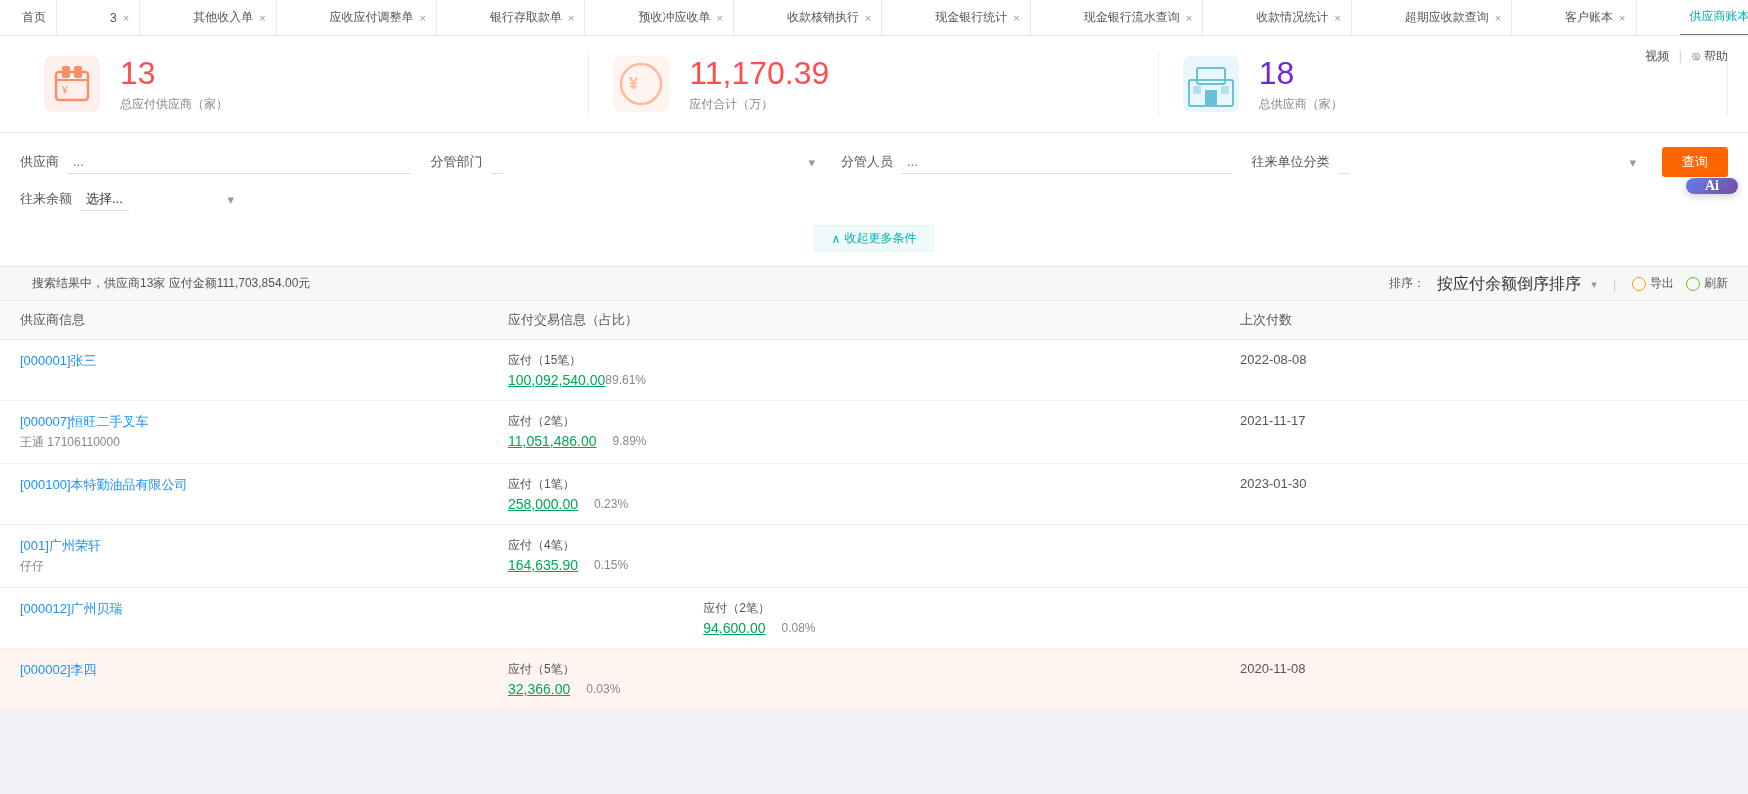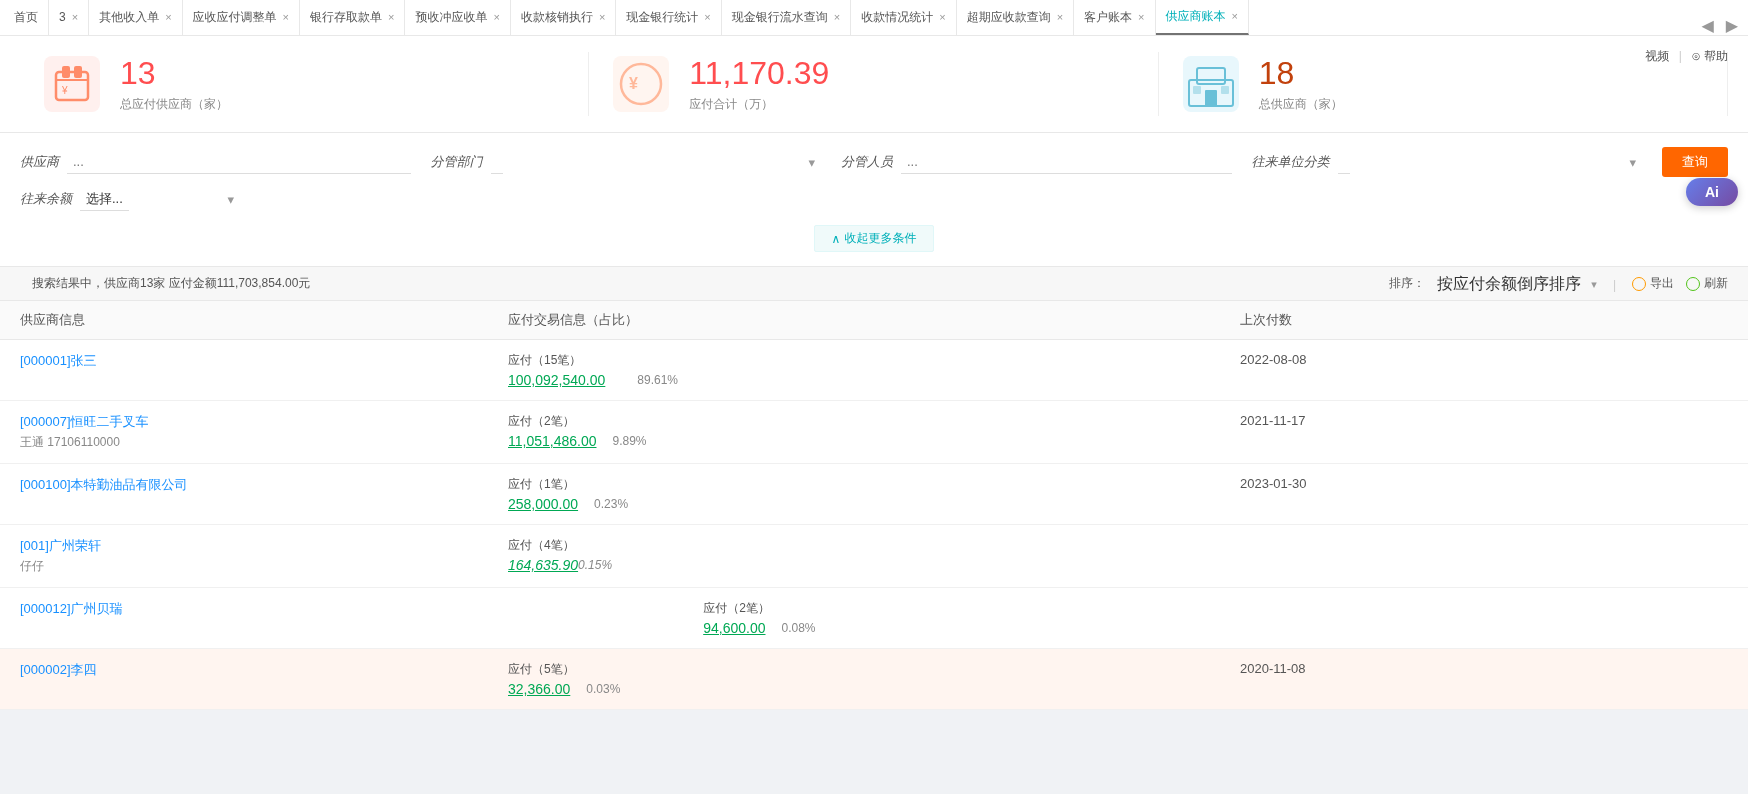--- a/index.html
+++ b/index.html
@@ -1,21 +1,21 @@
 <!DOCTYPE html>
 <html><head>
   <meta charset="utf-8">
   <style>
     * { margin: 0; padding: 0; box-sizing: border-box; }
     body { font-family: 'Microsoft YaHei', Arial, sans-serif; font-size: 13px; background: #f0f2f5; color: #333; width: 1748px; }
 
     
     .top-nav {
-      display: flex; align-items: flex-end; background: #fff; border-bottom: 1px solid #e8e8e8;
-      height: 36px; padding: 0 4px; overflow: hidden;
+      display: flex; align-items: center; background: #fff; border-bottom: 1px solid #e8e8e8;
+      height: 36px; padding: 0 12px; overflow: hidden; gap: 43px;
     }
     .nav-tab {
       display: flex; align-items: center; height: 36px; padding: 0 10px;
       font-size: 12px; color: #555; cursor: pointer; white-space: nowrap;
       border-right: 1px solid #e8e8e8; flex-shrink: 0;
     }
     .nav-tab.active { color: #00b0b9; border-bottom: 2px solid #737373; }
     .nav-tab .close-x { margin-left: 6px; color: #999; font-size: 11px; }
     .nav-arrows { display: flex; align-items: center; margin-left: auto; }
     .nav-arrows span { cursor: pointer; padding: 0 6px; font-size: 16px; color: #999; }
@@ -38,21 +38,21 @@
       font-size: 12px; color: #555;
     }
     .header-actions span { cursor: pointer; color: #555; }
 
     
     .filter-area {
       background: #fff; padding: 14px 20px 10px; border-bottom: 1px solid #e8e8e8;
     }
     .filter-row { display: flex; align-items: center; margin-bottom: 10px; gap: 20px; }
     .filter-item { display: flex; align-items: center; gap: 8px; flex: 1; }
-    .filter-item label { font-size: 13px; color: #555; white-space: nowrap; flex-shrink: 0; font-style: italic; }
+    .filter-item label { font-size: 13px; color: #555; white-space: nowrap; flex-shrink: 0; }
     .filter-input {
       flex: 1; border: none; border-bottom: 1px solid #ddd; padding: 4px 6px;
       font-size: 13px; color: #333; outline: none; min-width: 120px;
     }
     .filter-select {
       flex: 1; border: none; border-bottom: 1px solid #ddd; padding: 4px 6px;
       font-size: 13px; color: #333; outline: none; appearance: none; background: transparent; cursor: pointer;
     }
     .filter-select-wrap { position: relative; flex: 1; }
     .filter-select-wrap::after { content: '▾'; position: absolute; right: 6px; top: 50%; transform: translateY(-50%); color: #999; pointer-events: none; }
@@ -107,24 +107,25 @@
     .trans-label { font-size: 12px; color: #555; margin-bottom: 3px; }
     .trans-amount { font-size: 14px; font-weight: 500; color: #00a854; }
     .trans-percent { font-size: 12px; color: #888; }
 
     .lastpay-date { font-size: 13px; color: #555; }
 
     
     .ai-button {
       position: fixed; right: 10px; top: 178px;
       background: linear-gradient(135deg, #667eea, #764ba2);
-      color: white; border-radius: 50%; width: 52px; height: 28px;
+      color: white; border-radius: 50%; width: 52px; height: 16px;
       display: flex; align-items: center; justify-content: center;
       font-size: 14px; font-weight: bold; cursor: pointer; box-shadow: 0 2px 8px rgba(0,0,0,0.2);
       border-radius: 14px;
+      font-family: Liberation Serif, serif;
     }
   </style>
 </head>
 <body>
 
 <div class="top-nav">
   <div class="nav-tab">
     <span>首页</span>
   </div>
   <div class="nav-tab">
@@ -218,21 +219,21 @@
       <svg viewBox="0 0 64 64" fill="none">
         <rect x="4" y="4" width="56" height="56" rx="8" fill="#e8f7fc"></rect>
         <rect x="10" y="28" width="44" height="26" rx="2" stroke="#69c0d8" stroke-width="2" fill="none"></rect>
         <rect x="18" y="16" width="28" height="16" rx="2" stroke="#69c0d8" stroke-width="2" fill="none"></rect>
         <rect x="26" y="38" width="12" height="16" rx="1" fill="#69c0d8"></rect>
         <rect x="14" y="34" width="8" height="8" rx="1" fill="#b3e0ec"></rect>
         <rect x="42" y="34" width="8" height="8" rx="1" fill="#b3e0ec"></rect>
       </svg>
     </div>
     <div class="stat-content">
-      <div class="stat-number" style="color:#c2410c;">18</div>
+      <div class="stat-number" style="color:#6d28d9;">18</div>
       <div class="stat-label">总供应商（家）</div>
     </div>
   </div>
 
   <div class="header-actions">
     <span>视频</span>
     <span style="margin:0 6px;color:#ccc;">|</span>
     <span>⊙ </span><span>帮助</span>
   </div>
 </div>
@@ -306,21 +307,21 @@
     <div class="col-transaction">应付交易信息（占比）</div>
     <div class="col-lastpay">上次付数</div>
   </div>
 
   <div class="table-row">
     <div class="col-supplier">
       <a class="supplier-link" href="#">[000001]张三</a>
     </div>
     <div class="col-transaction">
       <div class="trans-label">应付（15笔）</div>
-      <div style="display:flex;align-items:center;gap:32px;">
+      <div style="display:flex;align-items:center;gap:0;">
         <a href="#" class="trans-amount">100,092,540.00</a>
         <span class="trans-percent">89.61%</span>
       </div>
     </div>
     <div class="col-lastpay">
       <span class="lastpay-date">2022-08-08</span>
     </div>
   </div>
 
   <div class="table-row">
@@ -356,21 +357,21 @@
     </div>
   </div>
 
   <div class="table-row">
     <div class="col-supplier">
       <a class="supplier-link" href="#">[001]广州荣轩</a>
       <div class="supplier-sub">仔仔</div>
     </div>
     <div class="col-transaction">
       <div class="trans-label">应付（4笔）</div>
-      <div style="display:flex;align-items:center;font-style:italic;">
+      <div style="display:flex;align-items:center;gap:16px;">
         <a href="#" class="trans-amount">164,635.90</a>
         <span class="trans-percent">0.15%</span>
       </div>
     </div>
     <div class="col-lastpay">
       <span class="lastpay-date"></span>
     </div>
   </div>
 
   <div class="table-row">

